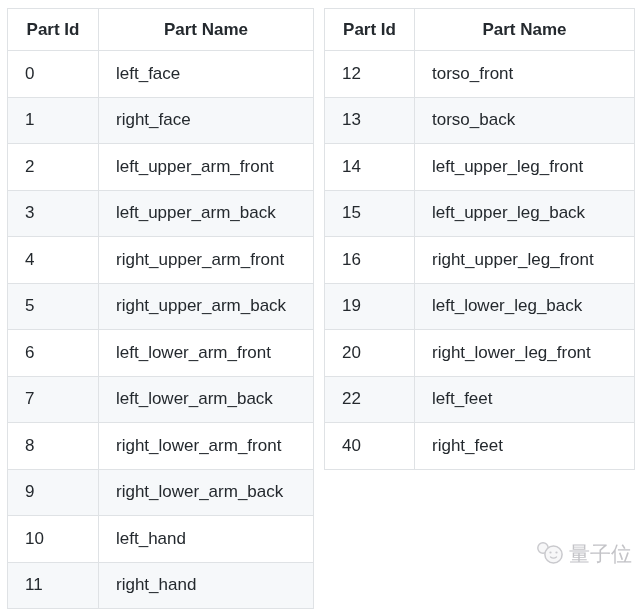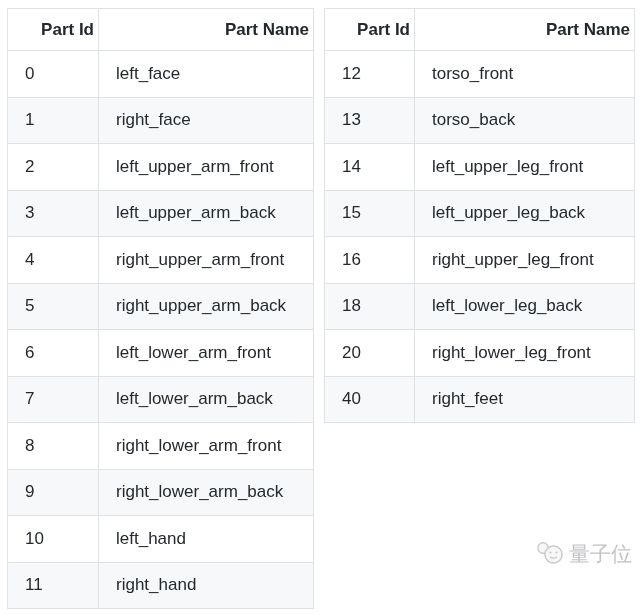--- a/index.html
+++ b/index.html
@@ -33,21 +33,21 @@
   table.parts-table th,
   table.parts-table td {
     border: 1px solid #dfe2e5;
     box-sizing: border-box;
     overflow: hidden;
     white-space: nowrap;
   }
   table.parts-table th {
     height: 42px;
     font-weight: bold;
-    text-align: right;
+    text-align: center;
     padding: 0 4px;
   }
   table.parts-table td {
     height: 46.5px;
     text-align: left;
     padding: 0 4px 0 17px;
     vertical-align: middle;
   }
   table.parts-table tbody tr:nth-child(even) td {
     background: #f6f8fa;
@@ -161,26 +161,30 @@
           </tr>
           <tr>
             <td class="col-id">15</td>
             <td class="col-name">left_upper_leg_back</td>
           </tr>
           <tr>
             <td class="col-id">16</td>
             <td class="col-name">right_upper_leg_front</td>
           </tr>
           <tr>
-            <td class="col-id">18</td>
+            <td class="col-id">19</td>
             <td class="col-name">left_lower_leg_back</td>
           </tr>
           <tr>
             <td class="col-id">20</td>
             <td class="col-name">right_lower_leg_front</td>
+          </tr>
+          <tr>
+            <td class="col-id">22</td>
+            <td class="col-name">left_feet</td>
           </tr>
           <tr>
             <td class="col-id">40</td>
             <td class="col-name">right_feet</td>
           </tr>
         </tbody>
       </table>
   </div>
 
   <div class="watermark">

